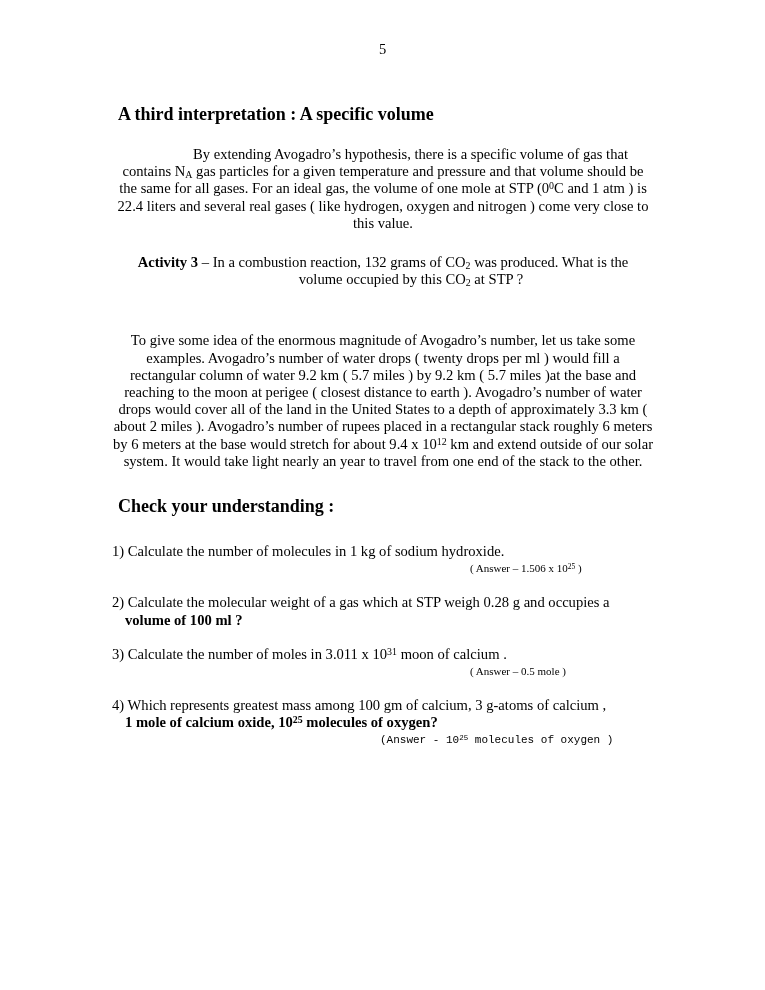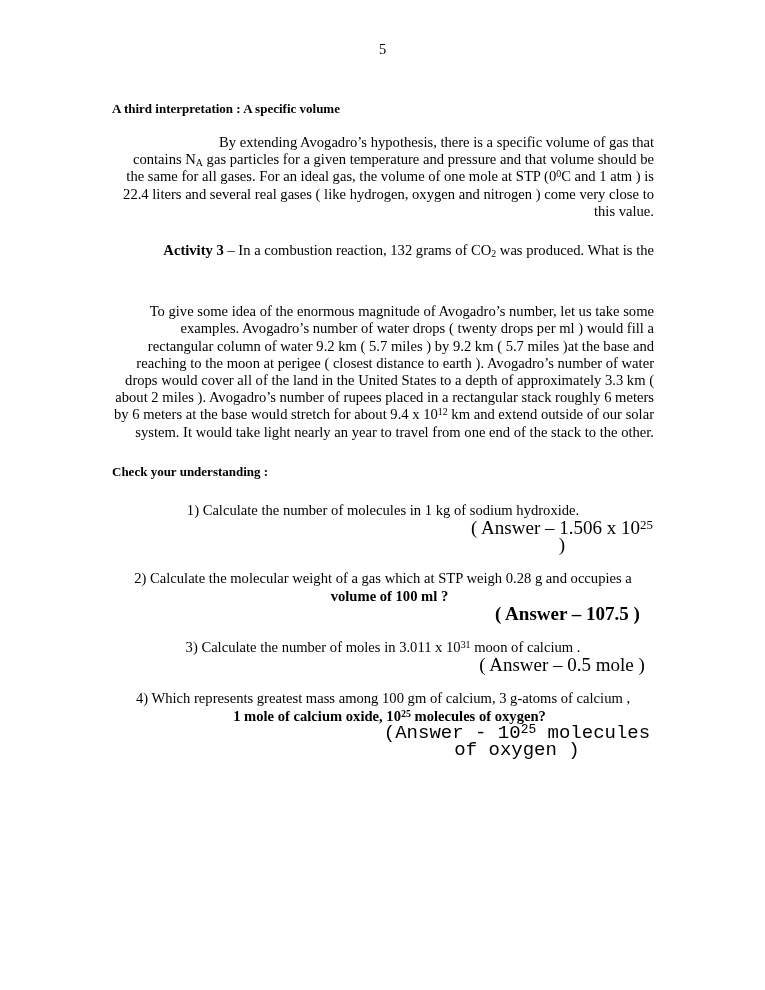--- a/index.html
+++ b/index.html
@@ -32,29 +32,29 @@
     line-height: 1;
   }
   .content {
     position: absolute;
     left: 112px;
     top: 100px;
     width: 542px;
   }
   .heading {
     font-weight: bold;
-    font-size: 13px;
+    font-size: 18px;
     line-height: 17px;
-    margin: 0;
+    margin: 6px;
   }
   p.body {
     font-size: 14.6px;
     line-height: 17.2px;
     margin: 0;
-    text-align: right;
+    text-align: center;
   }
   .gap-md { height: 17px; }
   .gap-lg { height: 22px; }
   .indent-para { text-indent: 55px; }
   sub {
     font-size: 0.68em;
     vertical-align: -0.22em;
     line-height: 0;
   }
   sup {
@@ -63,30 +63,29 @@
     line-height: 0;
   }
   .b { font-weight: bold; }
   .activity-line2 {
     display: block;
     padding-left: 56px;
   }
   .q-block {
     font-size: 14.6px;
     line-height: 17.2px;
-    text-align: center;
   }
   .q-line2 {
     display: block;
     padding-left: 13px;
     font-weight: bold;
   }
   .answer {
     display: block;
-    font-size: 19px;
+    font-size: 11px;
     line-height: 17.2px;
   }
   .answer-1 { padding-left: 358px; }
   .answer-2 { padding-left: 356px; }
   .answer-3 { padding-left: 358px; }
   .answer-4 { padding-left: 268px; font-family: Liberation Mono, monospace; }
 </style>
 </head>
 <body>
 
@@ -97,40 +96,40 @@
   <div class="content">
 
     <div class="heading">A third interpretation : A specific volume</div>
 
     <div class="gap-md"></div>
 
     <p class="body indent-para"><span>By extending Avogadro’s hypothesis, there is a specific volume of gas that contains N</span><sub>A</sub><span> gas particles for a given temperature and pressure and that volume should be the same for all gases. For an ideal gas, the volume of one mole at STP (0</span><sup>0</sup><span>C and 1 atm ) is 22.4 liters and several real gases ( like hydrogen, oxygen and nitrogen ) come very close to this value.</span></p>
 
     <div class="gap-lg"></div>
 
-    <p class="body"><span class="b">Activity 3</span><span> – In a combustion reaction, 132 grams of CO</span><sub>2</sub><span> was produced. What is the</span></p>
+    <p class="body"><span class="b">Activity 3</span><span> – In a combustion reaction, 132 grams of CO</span><sub>2</sub><span> was produced. What is the</span><span class="activity-line2"><span>volume occupied by this CO</span><sub>2</sub><span> at STP ?</span></span></p>
 
     <div class="gap-lg"></div>
 
 
     <div class="gap-lg"></div>
 
     <p class="body"><span>To give some idea of the enormous magnitude of Avogadro’s number, let us take some examples. Avogadro’s number of water drops ( twenty drops per ml ) would fill a rectangular column of water 9.2 km ( 5.7 miles ) by 9.2 km ( 5.7 miles )at the base and reaching to the moon at perigee ( closest distance to earth ). Avogadro’s number of water drops would cover all of the land in the United States to a depth of approximately 3.3 km ( about 2 miles ). Avogadro’s number of rupees  placed in a rectangular stack roughly 6 meters by 6 meters at the base would stretch for about 9.4 x 10</span><sup>12</sup><span> km and extend outside of our solar system. It would take light nearly an year to travel from one end of the stack to the other.</span></p>
 
     <div class="gap-lg"></div>
 
     <div class="heading">Check your understanding :</div>
 
     <div class="gap-lg"></div>
 
     <div class="q-block"><span>1)</span><span> Calculate the number of molecules in 1 kg of sodium hydroxide.</span><span class="answer answer-1"><span>( Answer – 1.506 x 10</span><sup>25</sup><span> )</span></span></div>
 
     <div class="gap-md"></div>
 
-    <div class="q-block"><span>2)</span><span> Calculate the molecular weight of a gas which at STP  weigh 0.28 g and occupies a</span><span class="q-line2"><span>volume of 100 ml ?</span><span class="answer answer-2">( Answer – 107.5 )</span></span></div>
+    <div class="q-block"><span>2)</span><span> Calculate the molecular weight of a gas which at STP  weigh 0.28 g and occupies a</span><span class="q-line2"><span>volume of 100 ml ?</span></span></div>
 
     <div class="gap-md"></div>
 
     <div class="q-block"><span>3)</span><span> Calculate the number of moles in 3.011 x 10</span><sup>31</sup><span> moon of calcium .</span><span class="answer answer-3">( Answer – 0.5 mole )</span></div>
 
     <div class="gap-md"></div>
 
     <div class="q-block"><span>4)</span><span> Which represents greatest mass among 100 gm of calcium, 3 g-atoms of calcium ,</span><span class="q-line2"><span>1 mole of calcium oxide, 10</span><sup>25</sup><span> molecules of oxygen?</span></span><span class="answer answer-4"><span>(Answer - 10</span><sup>25</sup><span> molecules of oxygen )</span></span></div>
 
   </div>

